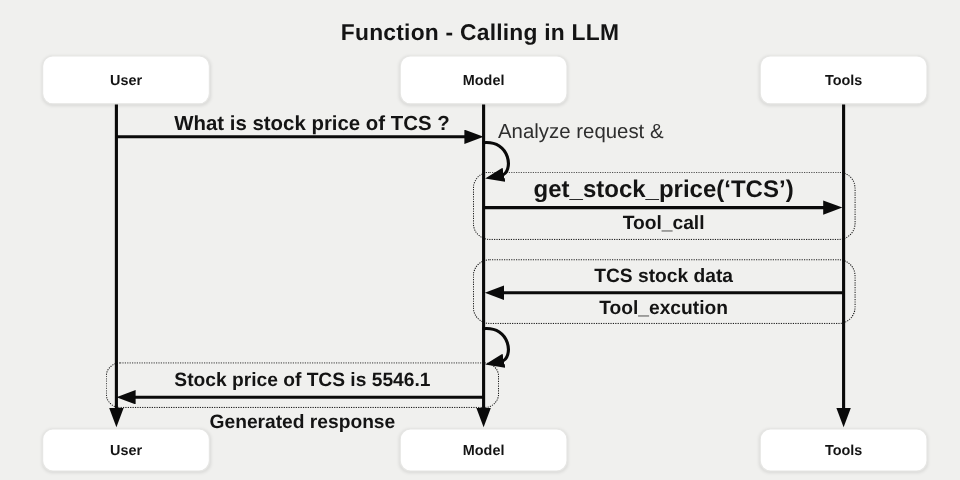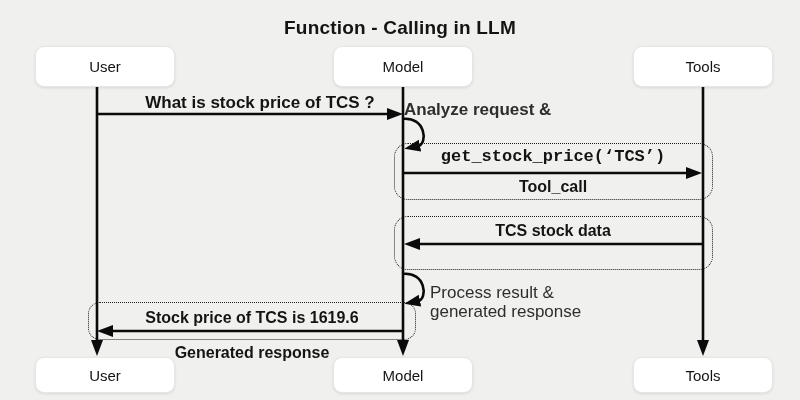--- a/index.html
+++ b/index.html
@@ -34,22 +34,22 @@
   .actor-box {
     position: absolute;
     width: 140px;
     background: var(--box-bg);
     border: 1px solid var(--box-border);
     border-radius: 9px;
     box-shadow: 0 1px 3px rgba(0,0,0,0.10);
     display: flex;
     align-items: center;
     justify-content: center;
-    font-size: 15px;
-    font-weight: 400;
+    font-size: 12px;
+    font-weight: 700;
     color: var(--text);
   }
   .actor-top { top: 46px; height: 41px; }
   .actor-bottom { top: 357px; height: 36px; }
   .ax-user  { left: 35px; }
   .ax-model { left: 333px; }
   .ax-tools { left: 633px; text-align: center; }
 
   svg.lines { position: absolute; left: 0; top: 0; }
 
@@ -109,34 +109,31 @@
 
     <line x1="703" y1="244" x2="418" y2="244" stroke="#0a0a0a" stroke-width="2.6" marker-end="url(#ah)"></line>
 
     <path d="M402,274 C426,271 428,299 418,301" fill="none" stroke="#0a0a0a" stroke-width="2.6" marker-end="url(#ah)"></path>
 
     <line x1="403" y1="331" x2="111" y2="331" stroke="#0a0a0a" stroke-width="2.6" marker-end="url(#ah)"></line>
   </svg>
 
   <div class="msg" style="left:100px; top:93px; width:320px; font-size:17px;">What is stock price of TCS ?</div>
 
-  <div class="annotation" style="left:404px; top:100px;font-weight:bold;">
+  <div class="annotation" style="left:415px; top:100px;">
     <div>Analyze request &amp;</div>
   </div>
 
-  <div class="msg" style="left:398px; top:147px; width:310px; font-size:17px;font-family:Liberation Mono, monospace;">get_stock_price(‘TCS’)</div>
+  <div class="msg" style="left:398px; top:147px; width:310px; font-size:20px;">get_stock_price(‘TCS’)</div>
   <div class="msg" style="left:398px; top:178px; width:310px;">Tool_call</div>
 
   <div class="msg" style="left:398px; top:222px; width:310px;">TCS stock data</div>
+  <div class="msg" style="left:398px; top:249px; width:310px;">Tool_excution</div>
 
-  <div class="annotation" style="left:430px; top:283px;">
-    <div>Process result &amp;</div>
-    <div>generated response</div>
-  </div>
 
-  <div class="msg" style="left:92px; top:309px; width:320px;">Stock price of TCS is 1619.6</div>
+  <div class="msg" style="left:92px; top:309px; width:320px;">Stock price of TCS is 5546.1</div>
   <div class="msg" style="left:92px; top:344px; width:320px;">Generated response</div>
 
   <div class="actor-box actor-bottom ax-user">User</div>
   <div class="actor-box actor-bottom ax-model">Model</div>
   <div class="actor-box actor-bottom ax-tools">Tools</div>
 
 </div>
 
 </body></html>

